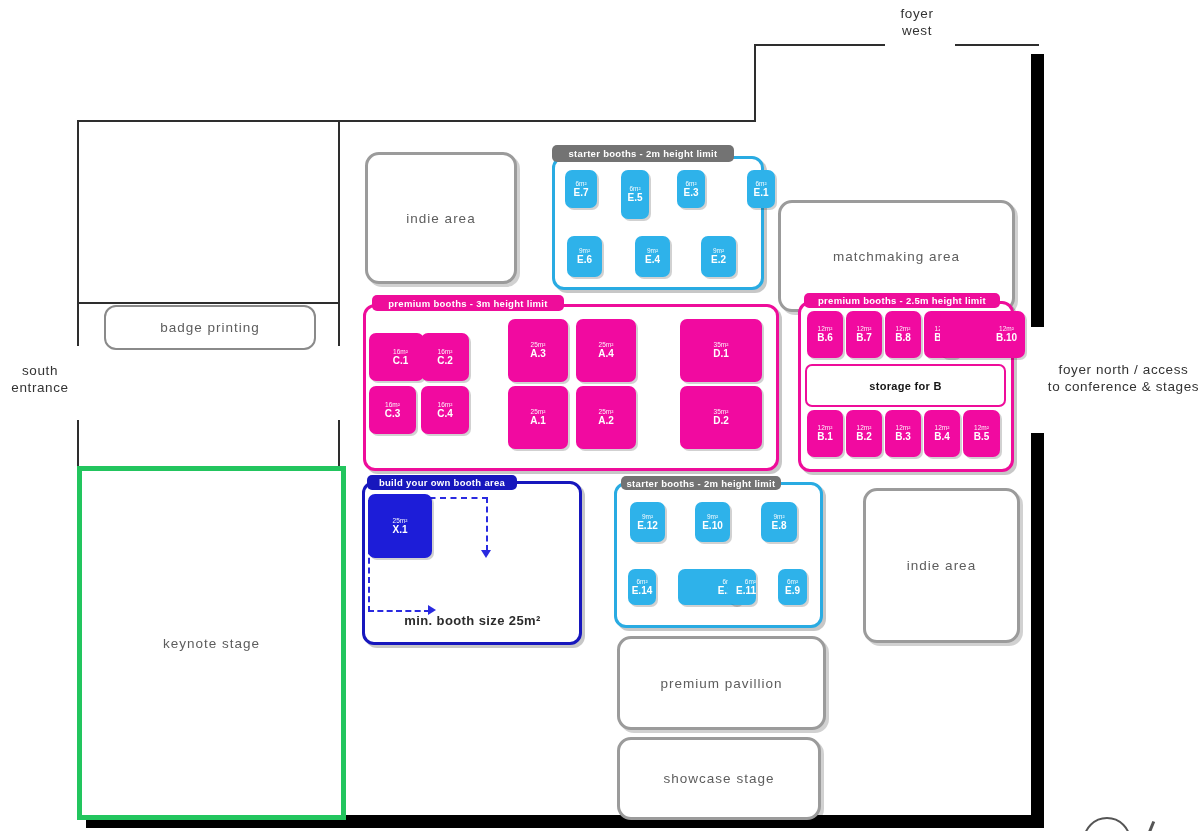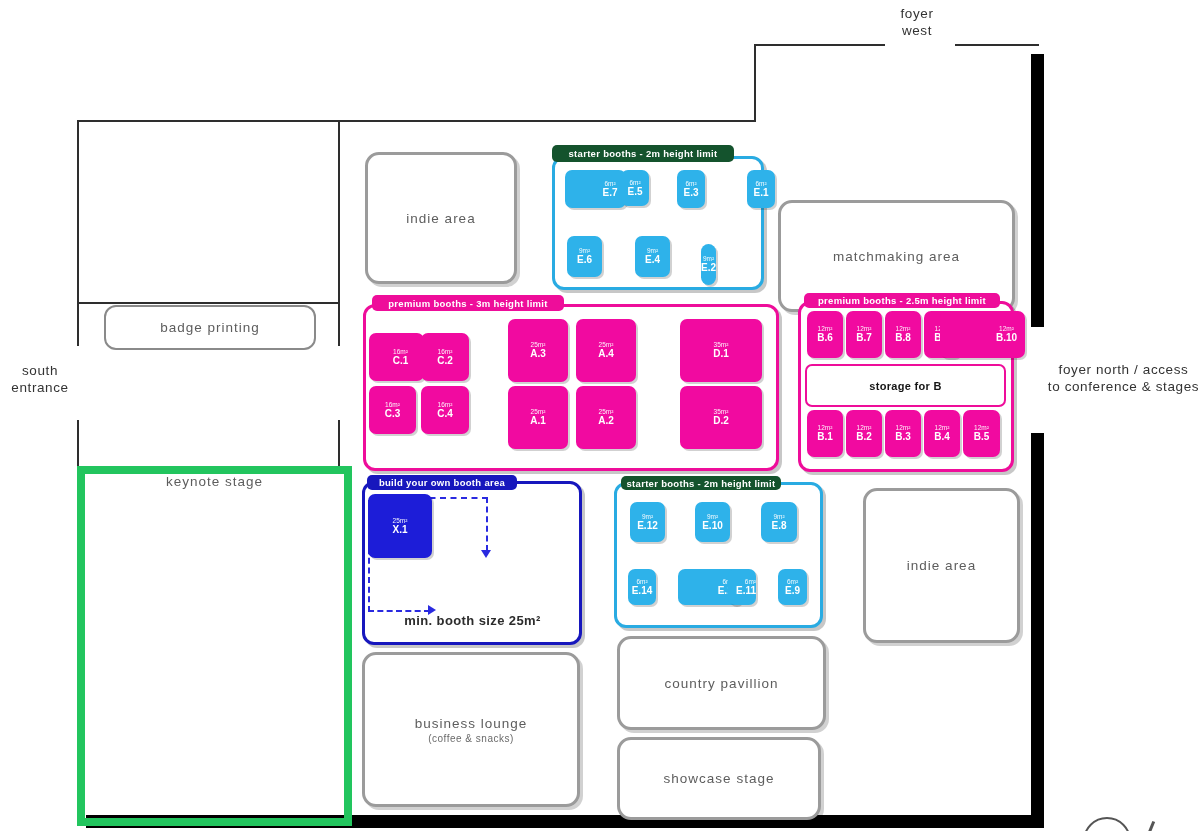--- a/index.html
+++ b/index.html
@@ -2,38 +2,38 @@
 <html><head>
 <meta charset="utf-8">
 <style>
   html,body{margin:0;padding:0;background:#fff;}
   #plan{
     position:relative;width:1200px;height:831px;background:#fff;overflow:hidden;
     font-family:"Liberation Sans",sans-serif;
   }
   .wall{position:absolute;background:#2e2e2e;z-index:1;}
   .wall.thick{background:#000;}
-  .room{position:absolute;border:8px solid #22c55e;z-index:1;
-    display:flex;align-items:flex-start;justify-content:center;text-align:center;}
+  .room{position:absolute;border:5px solid #22c55e;z-index:1;
+    display:flex;align-items:center;justify-content:center;text-align:center;}
   .room-label{font-size:13.5px;color:#5d5d5d;letter-spacing:1px;}
   .area{position:absolute;border:3px solid #9b9b9b;border-radius:14px;background:#fff;
     box-shadow:3px 3px 0 rgba(0,0,0,0.18);z-index:2;
     display:flex;flex-direction:column;align-items:center;justify-content:center;text-align:center;}
   .area.slim{border-width:2px;border-radius:12px;box-shadow:none;border-color:#8a8a8a;}
   .area-label{font-size:13.5px;color:#5d5d5d;letter-spacing:1px;}
   .area-sub{font-size:10px;color:#6a6a6a;margin-top:2px;letter-spacing:.5px;}
   .group{position:absolute;background:#fff;z-index:2;border-radius:12px;
     box-shadow:3px 3px 0 rgba(0,0,0,0.22);}
   .group.cyan{border:3px solid #29abe2;}
   .group.magenta{border:3px solid #ee0d9a;}
   .group.blue{border:3px solid #1717bd;}
   .tab{position:absolute;z-index:3;color:#fff;font-weight:700;font-size:9.5px;
     display:flex;align-items:center;justify-content:center;border-radius:5px;
     letter-spacing:.3px;white-space:nowrap;}
-  .tab.cyan{background:#14532d;}
+  .tab.cyan{background:#737373;}
   .tab.magenta{background:#ee0d9a;}
   .tab.blue{background:#1717bd;}
   .booth{position:absolute;z-index:4;border-radius:7px;color:#fff;line-height:1.15;
     display:flex;flex-direction:column;align-items:center;justify-content:center;text-align:center;
     box-shadow:2px 2px 0 rgba(0,0,0,0.18);}
   .booth.cyan{background:#2eb2ea;}
   .booth.magenta{background:#f10aa0;}
   .booth.blue{background:#1d1dd8;}
   .booth .size{font-size:6.5px;opacity:.95;}
   .booth .bid{font-size:10px;font-weight:700;}
@@ -95,60 +95,56 @@
 
 <div class="area" style="left: 365px; top: 152px; width: 146px; height: 126px;">
       <div class="area-label">indie area</div>
     </div>
     <div class="area" style="left: 778px; top: 152px; width: 231px; height: 106px; margin-top: 48px;">
       <div class="area-label">matchmaking area</div>
     </div>
     <div class="area" style="left: 863px; top: 488px; width: 151px; height: 149px;">
       <div class="area-label">indie area</div>
     </div>
-    <div class="area" style="left: 362px; top: 652px; width: 212px; height: 149px;">
-      <div class="area-label">business lounge</div>
-      <div class="area-sub">(coffee &amp; snacks)</div>
-    </div>
     <div class="area" style="left: 617px; top: 636px; width: 203px; height: 88px;">
-      <div class="area-label">country pavillion</div>
+      <div class="area-label">premium pavillion</div>
     </div>
     <div class="area" style="left: 617px; top: 737px; width: 198px; height: 77px;">
       <div class="area-label">showcase stage</div>
     </div>
     <div class="area slim" style="left: 104px; top: 305px; width: 208px; height: 41px;">
       <div class="area-label">badge printing</div>
     </div>
     <div class="group cyan" style="left: 552px; top: 156px; width: 206px; height: 128px;"></div>
     <div class="tab cyan" style="left: 552px; top: 145px; width: 182px; height: 17px;">starter booths - 2m height limit</div>
-    <div class="booth cyan" style="left: 565px; top: 170px; width: 32px; height: 38px; padding-left: 29px;">
+    <div class="booth cyan" style="left: 565px; top: 170px; width: 32px; height: 38px;">
       <div class="size">6m²</div>
       <div class="bid">E.7</div>
     </div>
-    <div class="booth cyan" style="left: 621px; top: 170px; width: 28px; height: 36px;">
+    <div class="booth cyan" style="left: 621px; top: 170px; width: 28px; height: 49px;">
       <div class="size">6m²</div>
       <div class="bid">E.5</div>
     </div>
     <div class="booth cyan" style="left: 669px; top: 170px; width: 28px; height: 38px; margin-left: 8px;">
       <div class="size">6m²</div>
       <div class="bid">E.3</div>
     </div>
     <div class="booth cyan" style="left: 719px; top: 170px; width: 28px; height: 38px; margin-left: 28px;">
       <div class="size">6m²</div>
       <div class="bid">E.1</div>
     </div>
     <div class="booth cyan" style="left: 567px; top: 236px; width: 35px; height: 41px;">
       <div class="size">9m²</div>
       <div class="bid">E.6</div>
     </div>
     <div class="booth cyan" style="left: 635px; top: 236px; width: 35px; height: 41px;">
       <div class="size">9m²</div>
       <div class="bid">E.4</div>
     </div>
-    <div class="booth cyan" style="left: 701px; top: 244px; width: 15px; height: 41px; border-radius: 11px;">
+    <div class="booth cyan" style="left: 701px; top: 236px; width: 35px; height: 41px;">
       <div class="size">9m²</div>
       <div class="bid">E.2</div>
     </div>
     <div class="group magenta" style="left: 363px; top: 304px; width: 410px; height: 161px;"></div>
     <div class="tab magenta" style="left: 372px; top: 295px; width: 192px; height: 16px;">premium booths - 3m height limit</div>
     <div class="booth magenta" style="left: 369px; top: 333px; width: 47px; height: 48px; padding-left: 8px;">
       <div class="size">16m²</div>
       <div class="bid">C.1</div>
     </div>
     <div class="booth magenta" style="left: 421px; top: 333px; width: 48px; height: 48px;">

